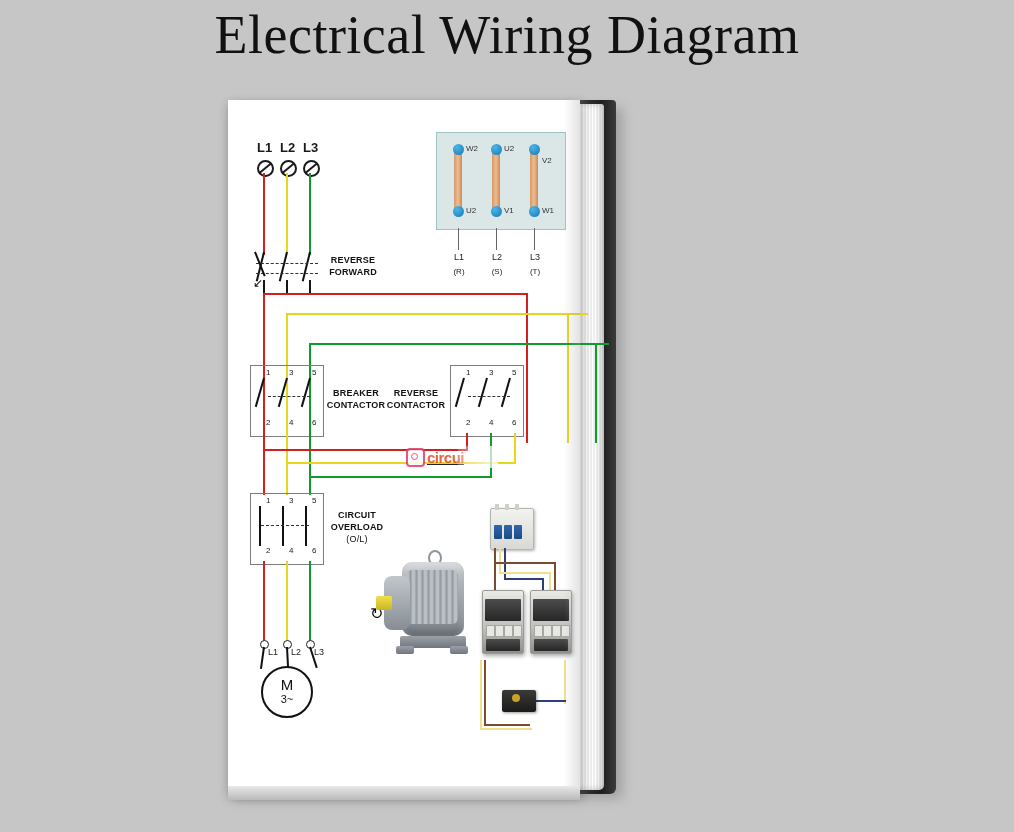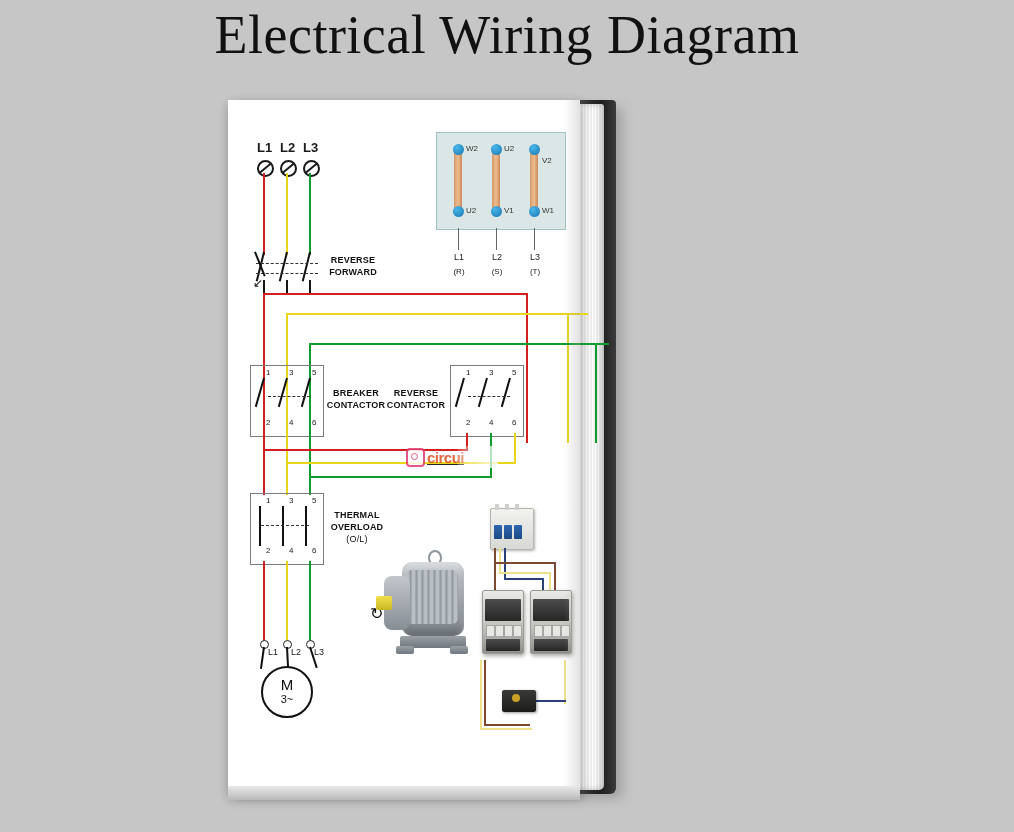--- a/index.html
+++ b/index.html
@@ -229,21 +229,21 @@
       <div class="tnum" style="left:38px;top:396px;">1</div>
       <div class="tnum" style="left:61px;top:396px;">3</div>
       <div class="tnum" style="left:84px;top:396px;">5</div>
       <div class="tnum" style="left:38px;top:446px;">2</div>
       <div class="tnum" style="left:61px;top:446px;">4</div>
       <div class="tnum" style="left:84px;top:446px;">6</div>
       <div class="blade" style="left:31px;top:406px;width:2px;height:40px;"></div>
       <div class="blade" style="left:54px;top:406px;width:2px;height:40px;"></div>
       <div class="blade" style="left:77px;top:406px;width:2px;height:40px;"></div>
       <div class="dash" style="left:33px;top:425px;width:48px;"></div>
-      <div class="cap" style="left:98px;top:410px;width:62px;">THERMAL</div>
+      <div class="cap" style="left:98px;top:410px;width:62px;">CIRCUIT</div>
       <div class="cap" style="left:98px;top:422px;width:62px;">OVERLOAD</div>
       <div class="cap" style="left:98px;top:434px;width:62px;font-weight:400;">(O/L)</div>
 
       <div class="wire w-red" style="left:35px;top:461px;width:1.8px;height:80px;"></div>
       <div class="wire w-yel" style="left:58px;top:461px;width:1.8px;height:80px;"></div>
       <div class="wire w-grn" style="left:81px;top:461px;width:1.8px;height:80px;"></div>
 
       <div class="motterm" style="left:32px;top:540px;"></div>
       <div class="motterm" style="left:55px;top:540px;"></div>
       <div class="motterm" style="left:78px;top:540px;"></div>

